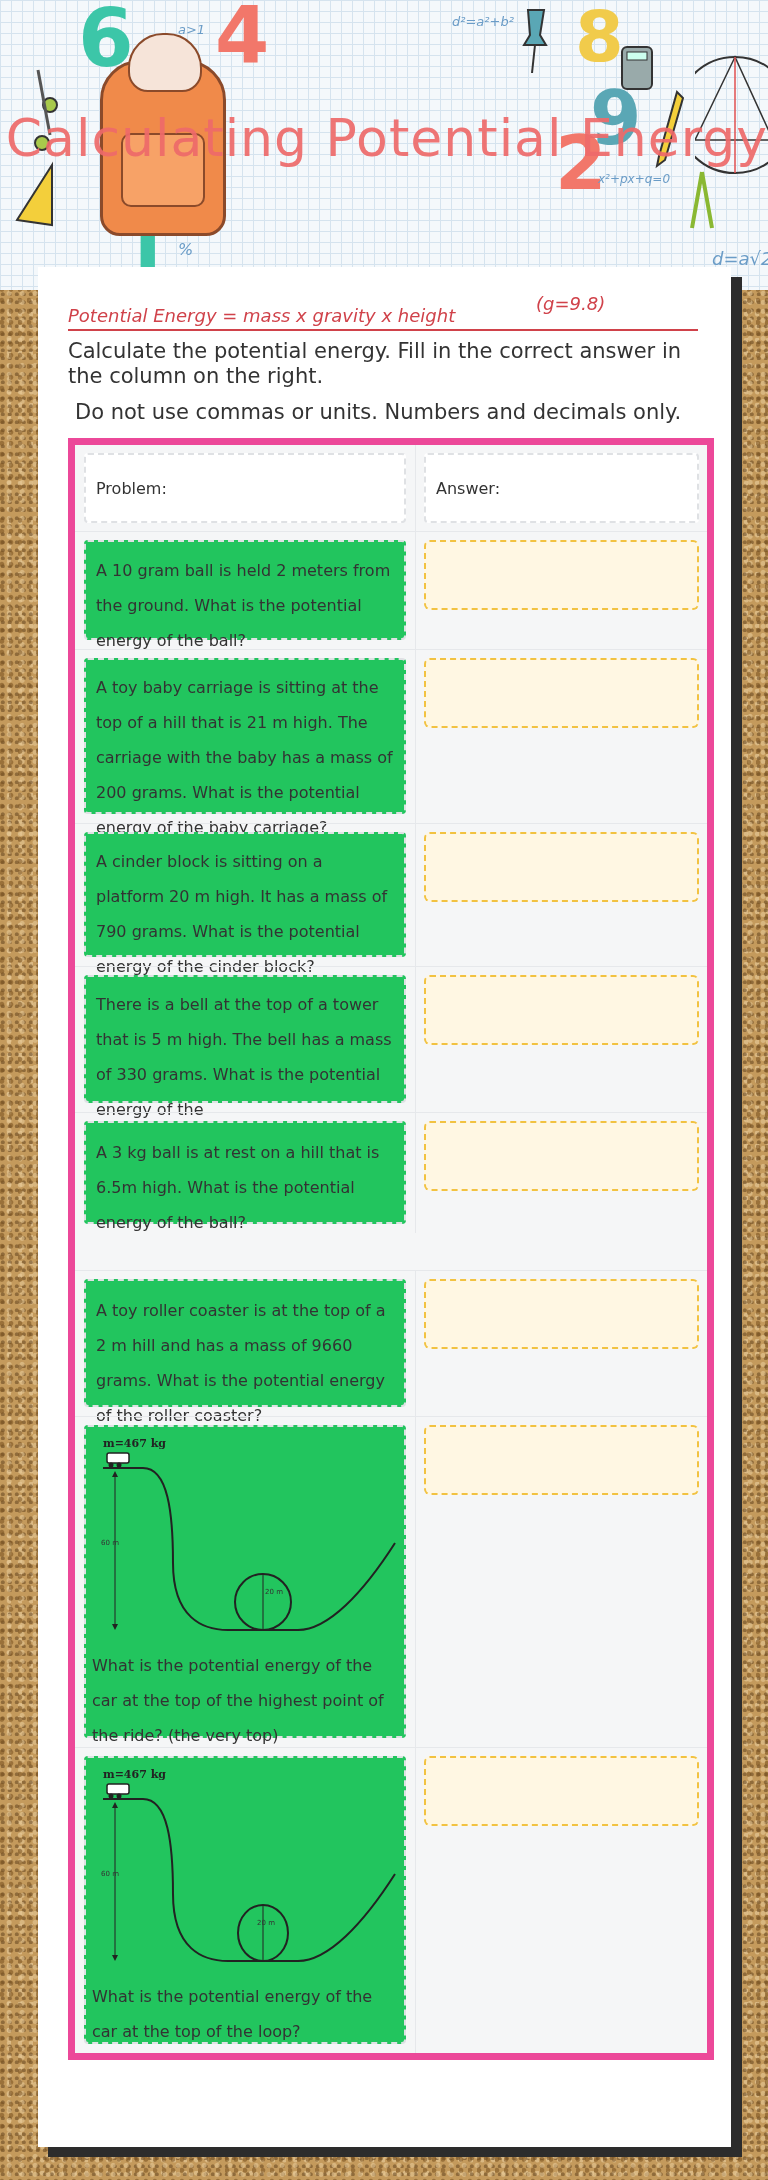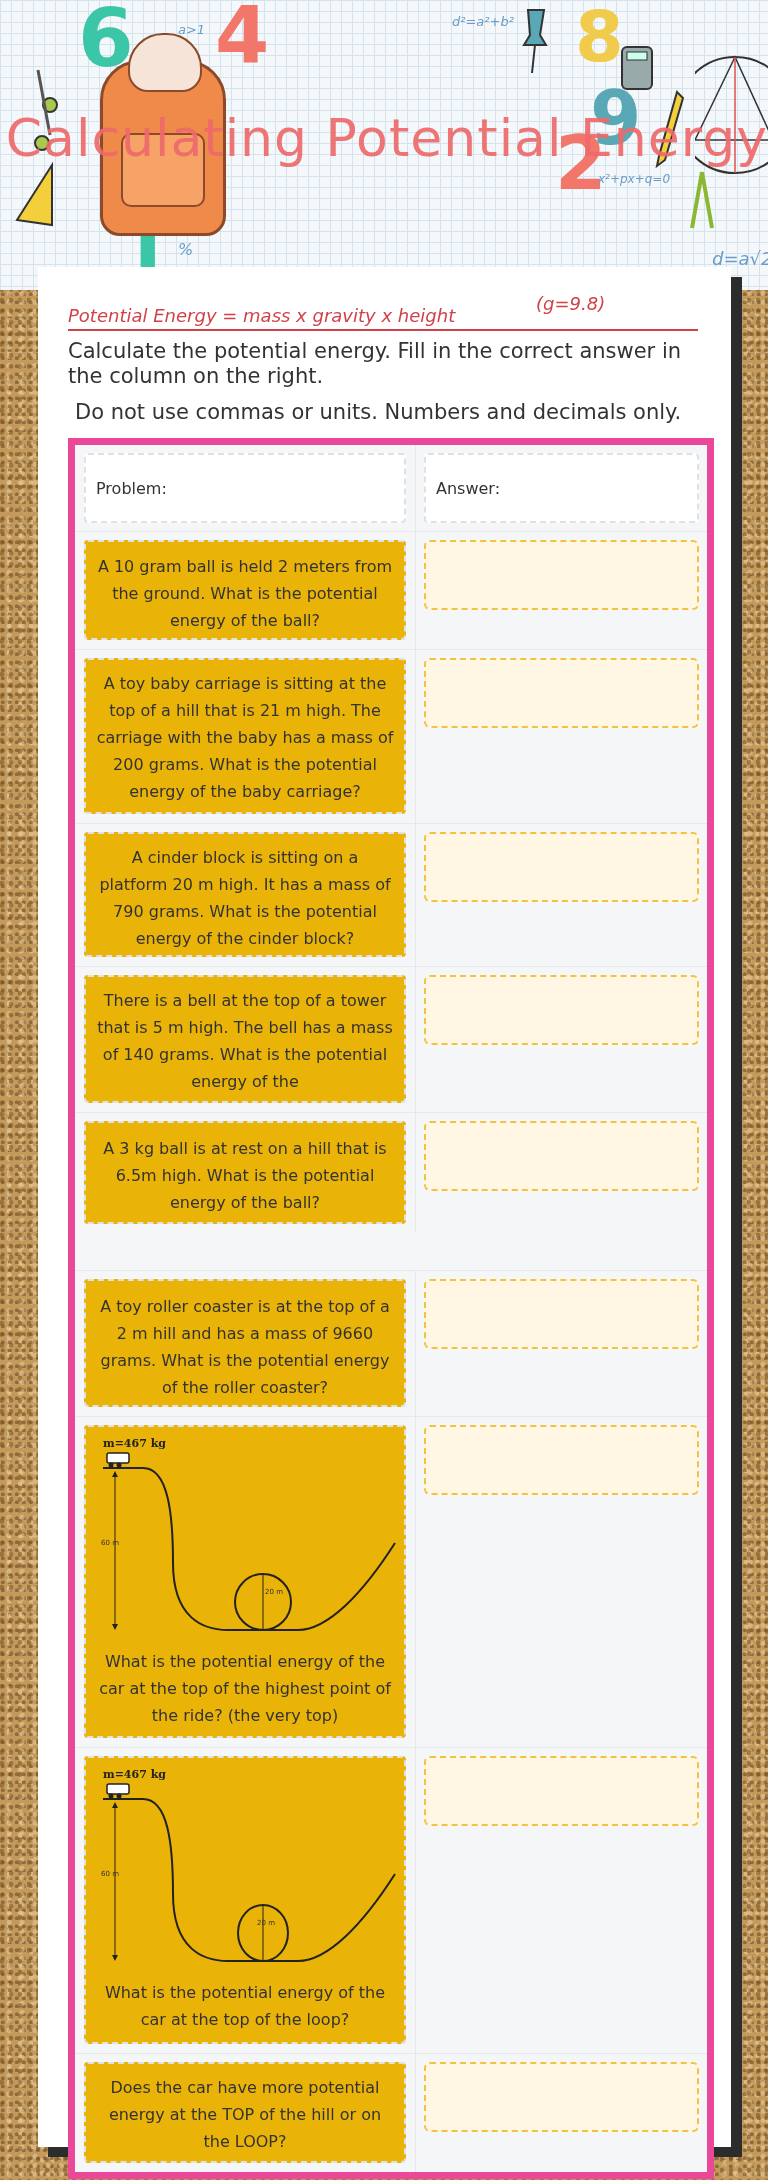--- a/index.html
+++ b/index.html
@@ -53,22 +53,22 @@
   .instr { position:absolute; left:30px; width:640px; font-size:21px; line-height:25px; color:#333; }
   .tbl {
     position:absolute; left:30px; top:171px; width:632px;
     background:#f5f6f7; border:7px solid #ec4899;
   }
   .row { display:flex; border-top:1px solid #e6e8eb; position:relative; }
   .row:first-child { border-top:none; }
   .cell-l { width:341px; padding:8px 9px; box-sizing:border-box; border-right:1px solid #e6e8eb; }
   .cell-r { flex:1; padding:8px 8px; box-sizing:border-box; }
   .qbox {
-    background:#eab308; border:2px dashed #dfe1e4; border-radius:4px;
-    padding:12px 10px; text-align:center; font-size:16px; line-height:27px; color:#333;
+    background:#22c55e; border:2px dashed #dfe1e4; border-radius:4px;
+    padding:12px 10px; font-size:16px; line-height:35px; color:#333;
     box-sizing:border-box;
   }
   .hbox {
     background:#fff; border:2px dashed #dfe1e4; border-radius:4px;
     padding:0 10px; height:70px; display:flex; align-items:center;
     font-size:16px; color:#333; box-sizing:border-box;
   }
   .ans {
     display:block; width:100%; height:70px; box-sizing:border-box;
     background:#fff7e3; border:2px dashed #f2c241; border-radius:6px;
@@ -167,21 +167,21 @@
       <div class="cell-l">
           <div class="qbox" style="height:125px;padding-top:10px;">A cinder block is sitting on a platform 20 m high. It has a mass of 790 grams. What is the potential energy of the cinder block?</div>
         </div>
       <div class="cell-r">
           <input class="ans" value="" style="">
         </div>
     </div>
 
     <div class="row" style="height:145px;">
       <div class="cell-l">
-          <div class="qbox" style="height:128px;padding-top:10px;">There is a bell at the top of a tower that is 5 m high. The bell has a mass of 140 grams. What is the potential energy of the</div>
+          <div class="qbox" style="height:128px;padding-top:10px;">There is a bell at the top of a tower that is 5 m high. The bell has a mass of 330 grams. What is the potential energy of the</div>
         </div>
       <div class="cell-r">
           <input class="ans" value="" style="">
         </div>
     </div>
 
     <div class="row" style="height:120px;">
       <div class="cell-l">
           <div class="qbox" style="height:103px;padding-top:12px;">A 3 kg ball is at rest on a hill that is 6.5m high. What is the potential energy of the ball?</div>
         </div>
@@ -240,22 +240,14 @@
             <text x="8" y="112" font-size="7" fill="#333">60 m</text>
           </svg>
           <div>What is the potential energy of the car at the top of the loop?</div>
         </div>
       </div>
       <div class="cell-r">
           <input class="ans" value="" style="">
         </div>
     </div>
 
-    <div class="row" style="height:118px;">
-      <div class="cell-l">
-          <div class="qbox" style="height:101px;padding-top:10px;">Does the car have more potential energy at the TOP of the hill or on the LOOP?</div>
-        </div>
-      <div class="cell-r">
-          <input class="ans" value="" style="">
-        </div>
-    </div>
   </div>
 </div>
 
 </body></html>

